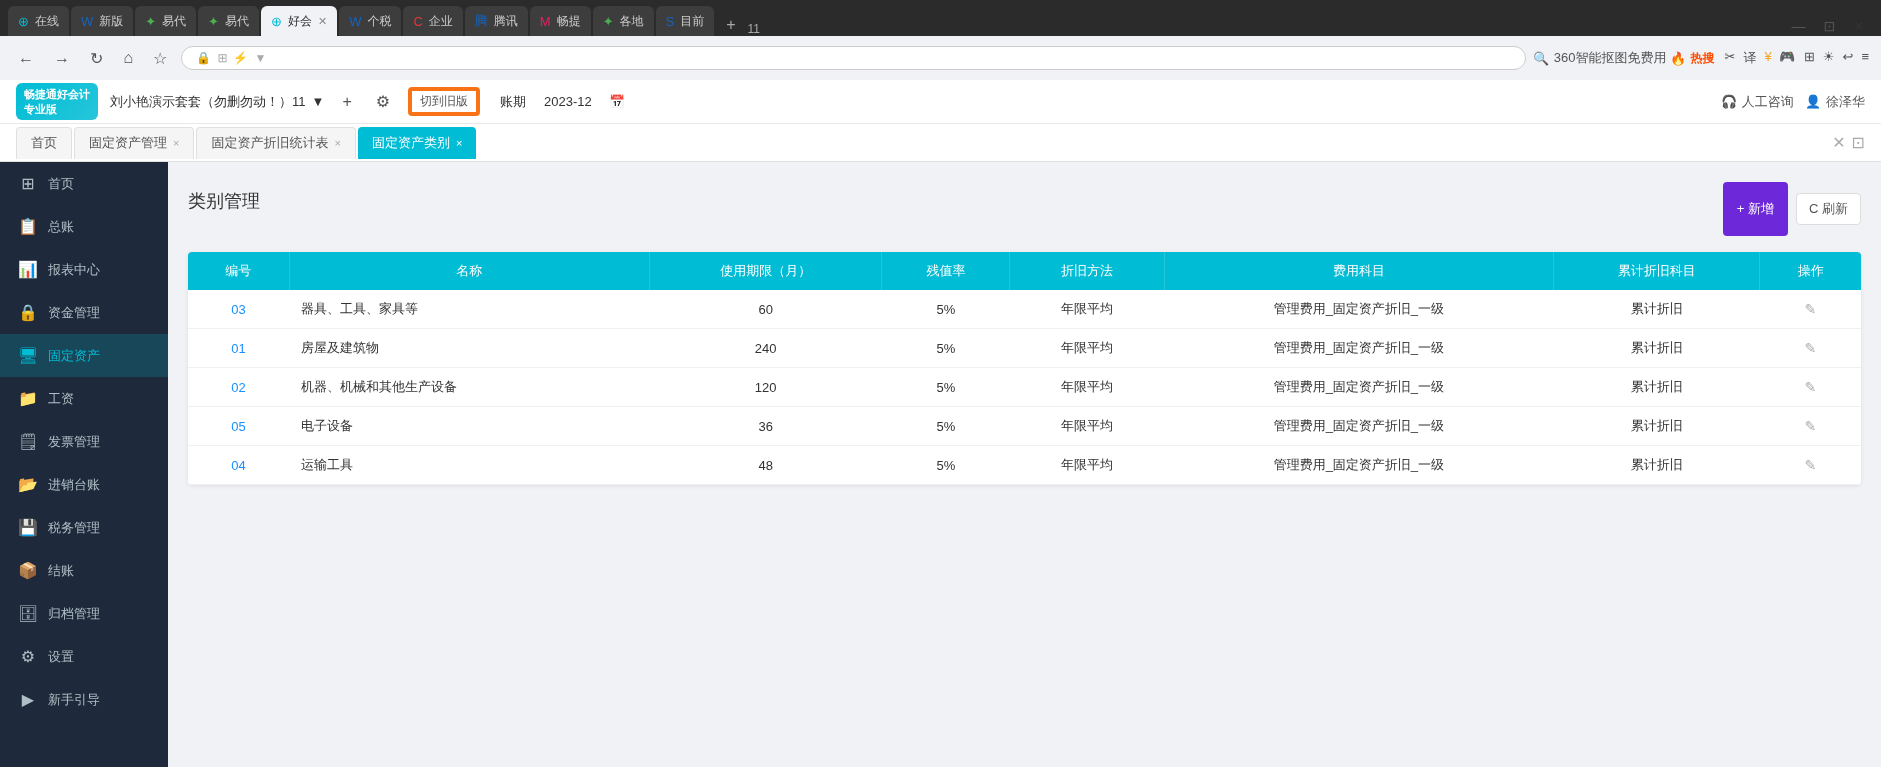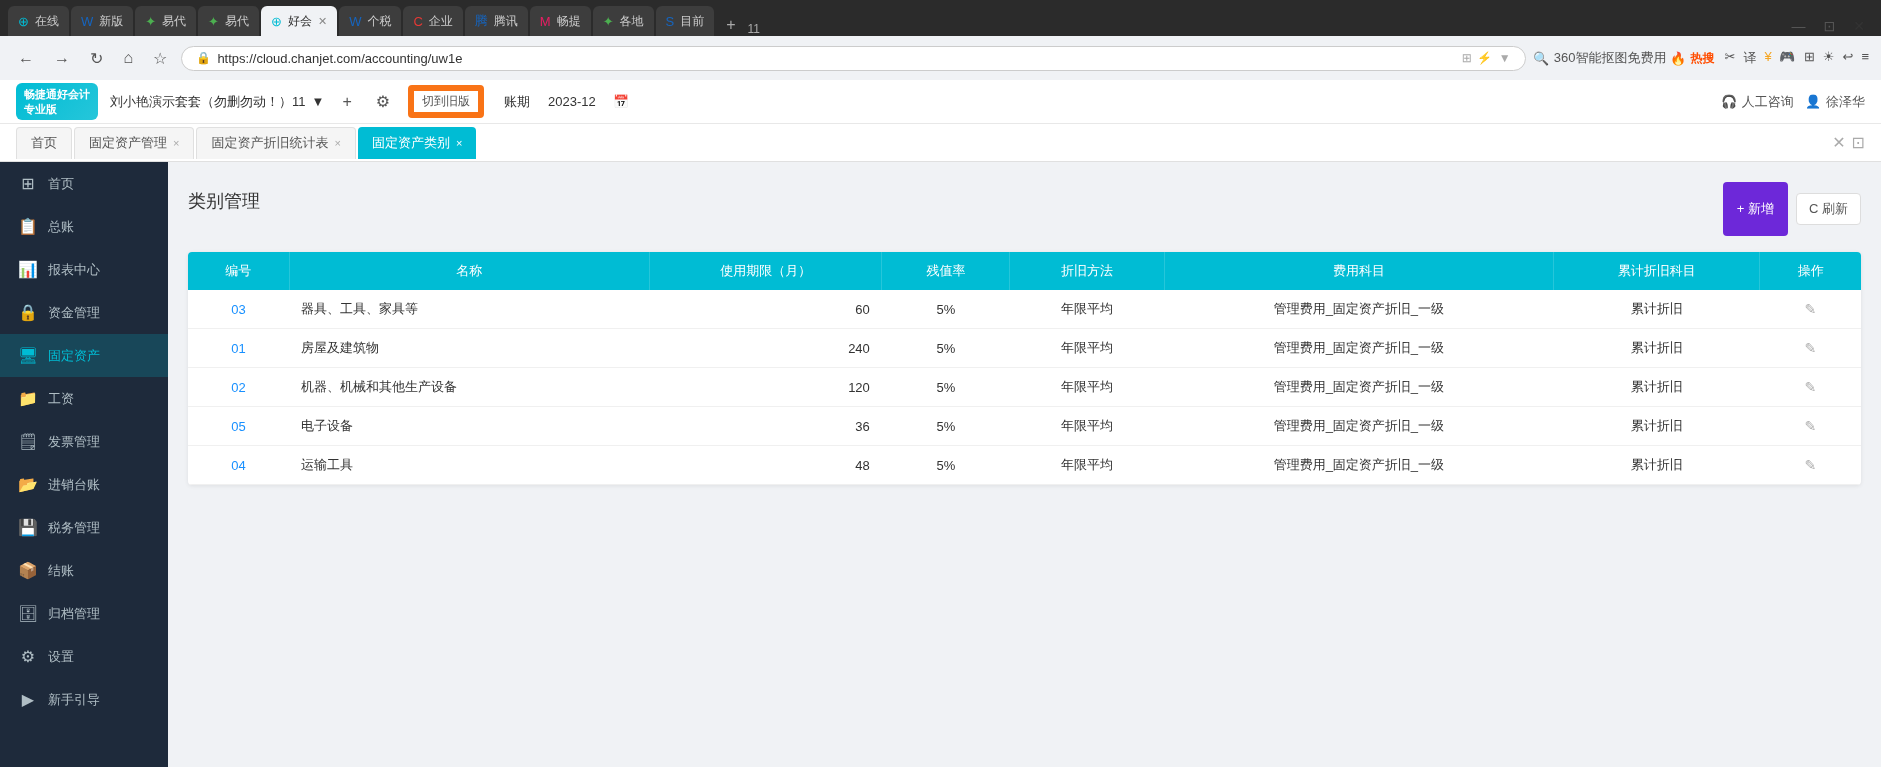--- a/index.html
+++ b/index.html
@@ -24,21 +24,21 @@
 
     
     .app-wrapper { display: flex; flex-direction: column; height: calc(767px - 80px); background: #f0f2f5; }
 
     
     .app-header { display: flex; align-items: center; background: #fff; border-bottom: 1px solid #e8e8e8; padding: 0 16px; height: 44px; gap: 12px; }
     .app-logo { background: linear-gradient(135deg, #00bcd4, #26c6da); color: white; font-size: 11px; font-weight: bold; border-radius: 6px; padding: 4px 8px; white-space: nowrap; line-height: 1.3; }
     .app-logo span { display: block; }
     .header-user { display: flex; align-items: center; gap: 6px; font-size: 13px; color: #333; }
     .header-period { display: flex; align-items: center; gap: 18px; color: #333; font-size: 13px; margin-left: 8px; }
-    .switch-btn { border: 6px solid #f97316; background: white; border-radius: 4px; padding: 2px 8px; cursor: pointer; font-size: 12px; color: #555; text-align: center; }
+    .switch-btn { border: 4px solid #f97316; background: white; border-radius: 4px; padding: 2px 8px; cursor: pointer; font-size: 12px; color: #555; text-align: center; }
     .header-spacer { flex: 1; }
     .header-right { display: flex; align-items: center; gap: 12px; color: #555; font-size: 13px; }
     .consult-btn { display: flex; align-items: center; gap: 4px; cursor: pointer; }
 
     
     .nav-tabs { display: flex; align-items: center; background: #fff; border-bottom: 1px solid #e0e0e0; padding: 0 16px; height: 38px; gap: 2px; }
     .nav-tab { display: flex; align-items: center; padding: 0 14px; height: 32px; border-radius: 4px 4px 0 0; font-size: 13px; cursor: pointer; color: #555; gap: 6px; }
     .nav-tab.active { background: #00bcd4; color: white; }
     .nav-tab.inactive { background: #f5f5f5; border: 1px solid #e0e0e0; border-bottom: none; color: #555; }
     .nav-tab .close-x { color: #aaa; font-size: 11px; }
@@ -62,21 +62,21 @@
     .action-btns { display: flex; align-items: center; }
 
     
     .data-table { width: 100%; border-collapse: collapse; background: white; border-radius: 4px; overflow: hidden; box-shadow: 0 1px 4px rgba(0,0,0,0.08); padding-left: 44px; }
     .data-table thead tr { background: #00bcd4; color: white; }
     .data-table th { padding: 10px 12px; text-align: center; font-weight: 500; font-size: 13px; border-right: 1px solid rgba(255,255,255,0.15); }
     .data-table th:last-child { border-right: none; }
     .data-table tbody tr { border-bottom: 1px solid #f0f0f0; }
     .data-table td { padding: 10px 12px; text-align: center; color: #333; font-size: 13px; }
     .data-table td:nth-child(2) { text-align: left; }
-    .data-table td:nth-child(3) { text-align: right; }
+    .data-table td:nth-child(3) { text-align: center; }
     .link-text { color: #1890ff; cursor: pointer; }
     .edit-icon { color: #aaa; cursor: pointer; font-size: 14px; }
     .window-controls { display: flex; align-items: center; gap: 2px; }
     .window-controls button { background: none; border: none; cursor: pointer; color: #555; padding: 2px 8px; font-size: 14px; }
   </style>
 </head>
 <body>
 
 <div class="browser-chrome">
   <div class="tab-bar">
@@ -137,21 +137,20 @@
   </div>
 
   <div class="address-bar-row">
     <button class="nav-btn">←</button>
     <button class="nav-btn">→</button>
     <button class="nav-btn">↻</button>
     <button class="nav-btn">⌂</button>
     <button class="nav-btn">☆</button>
     <div class="address-bar">
       <span class="lock-icon">🔒</span>
-      <span class="address-url">https://cloud.chanjet.com/accounting/uw1e</span>
       <span style="font-size:12px;color:#aaa;">⊞</span>
       <span style="font-size:12px;color:#aaa;">⚡</span>
       <span style="font-size:12px;color:#aaa;">▼</span>
     </div>
     <div class="toolbar-right">
       <div class="hot-search">
         <span style="color:#aaa;font-size:13px;">🔍</span>
         <span>360智能抠图免费用</span>
         <span style="color:#ff6600;font-size:13px;">🔥</span>
         <span class="hot-label">热搜</span>

